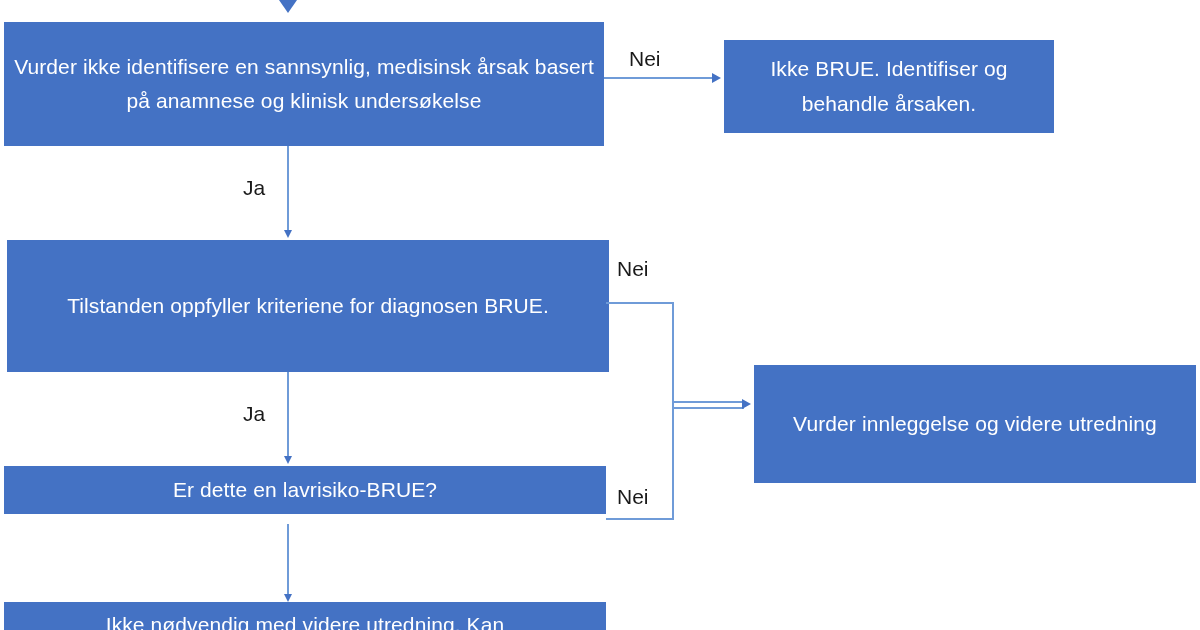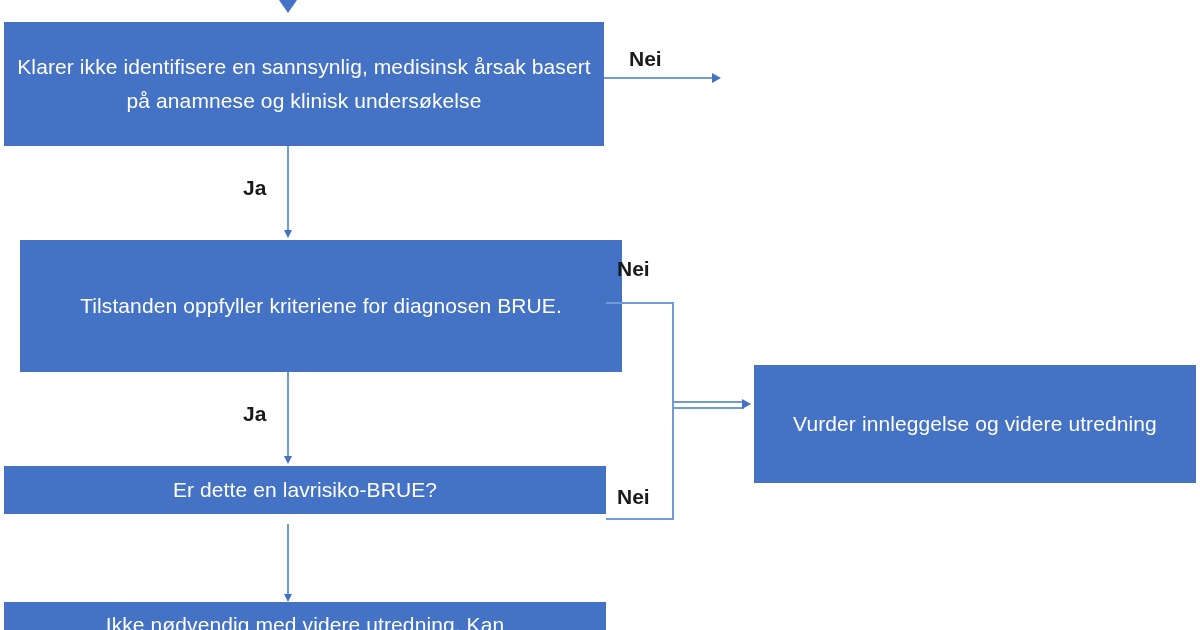--- a/index.html
+++ b/index.html
@@ -32,21 +32,21 @@
   }
   .node-text {
     display: block;
     width: 100%;
     white-space: pre-line;
   }
   .edge-label {
     position: absolute;
     color: #1a1a1a;
     font-size: 21px;
-    font-weight: 700;
+    font-weight: 400;
     line-height: 1;
     white-space: nowrap;
   }
   .conn {
     position: absolute;
     background: #5B8BD0;
   }
   .conn-v { width: 2px; }
   .conn-h { height: 2px; }
   .conn-thin { background: #6F9BD8; }
@@ -73,33 +73,36 @@
   }
 </style>
 </head>
 <body>
 
 <div id="canvas">
 
   <div class="arrow-down" style="left:279px; top:0px;"></div>
 
   <div class="node" id="node-identify-cause" style="left:4px; top:22px; width:600px; height:124px;">
-    <span class="node-text">Klarer ikke identifisere en sannsynlig, medisinsk årsak basert på anamnese og klinisk undersøkelse</span>
+    <span class="node-text">Vurder ikke identifisere en sannsynlig, medisinsk årsak basert på anamnese og klinisk undersøkelse</span>
   </div>
 
   <div class="conn conn-h conn-thin" style="left:604px; top:77px; width:110px;"></div>
   <div class="arrow-right-sm" style="left:712px; top:73px;"></div>
   <div class="edge-label" style="left:629px; top:48px;">Nei</div>
 
+  <div class="node" id="node-not-brue" style="left:724px; top:40px; width:330px; height:93px;">
+    <span class="node-text">Ikke BRUE. Identifiser og behandle årsaken.</span>
+  </div>
 
   <div class="conn conn-v conn-thin" style="left:287px; top:146px; height:86px;"></div>
   <div class="arrow-down-sm" style="left:284px; top:230px;"></div>
   <div class="edge-label" style="left:243px; top:177px;">Ja</div>
 
-  <div class="node" id="node-meets-criteria" style="left:20px; top:240px; width:602px; height:132px;">
+  <div class="node" id="node-meets-criteria" style="left:7px; top:240px; width:602px; height:132px;">
     <span class="node-text">Tilstanden oppfyller kriteriene for diagnosen BRUE.</span>
   </div>
 
   <div class="conn conn-h conn-thin" style="left:606px; top:302px; width:68px;"></div>
   <div class="conn conn-v conn-thin" style="left:672px; top:302px; height:104px;"></div>
   <div class="edge-label" style="left:617px; top:258px;">Nei</div>
 
   <div class="conn conn-h conn-thin" style="left:672px; top:401px; width:72px;"></div>
   <div class="conn conn-h conn-thin" style="left:672px; top:407px; width:72px;"></div>
   <div class="arrow-right-sm" style="left:742px; top:399px;"></div>

